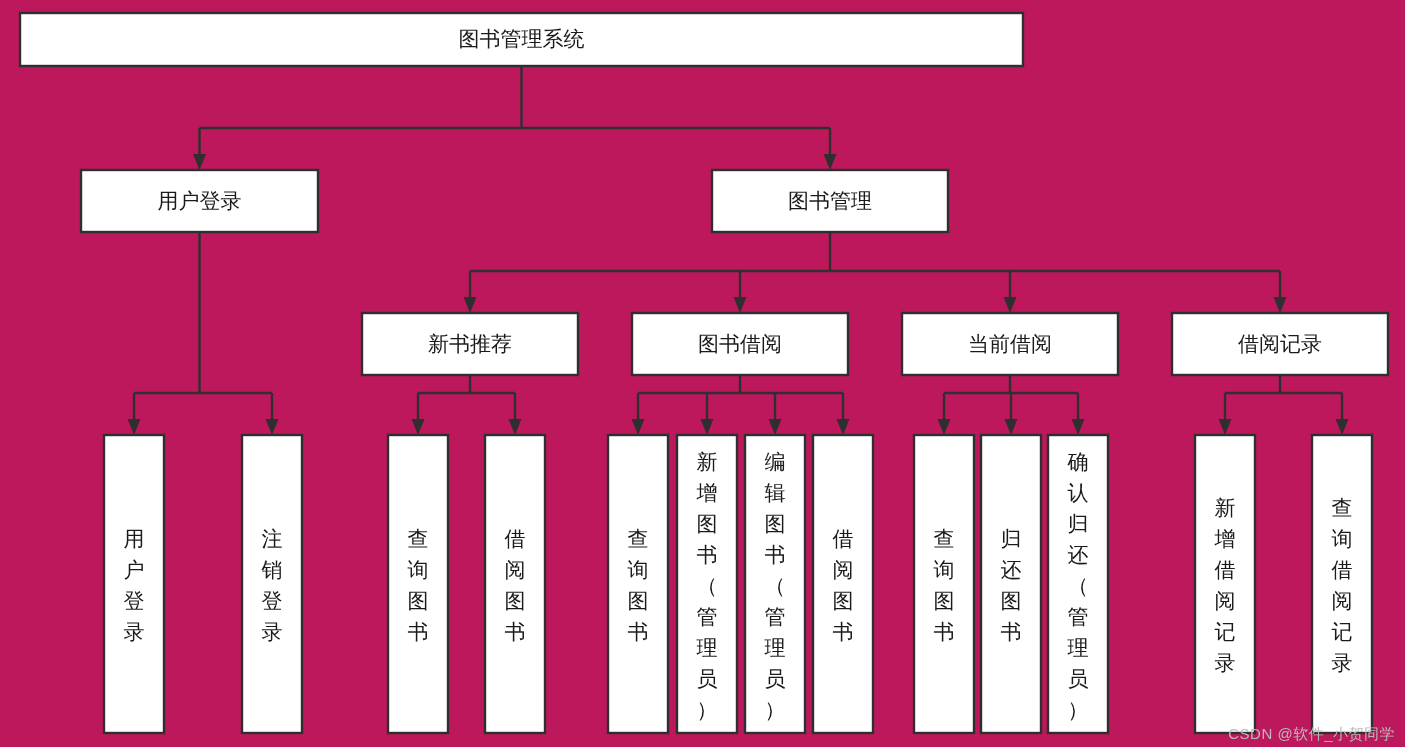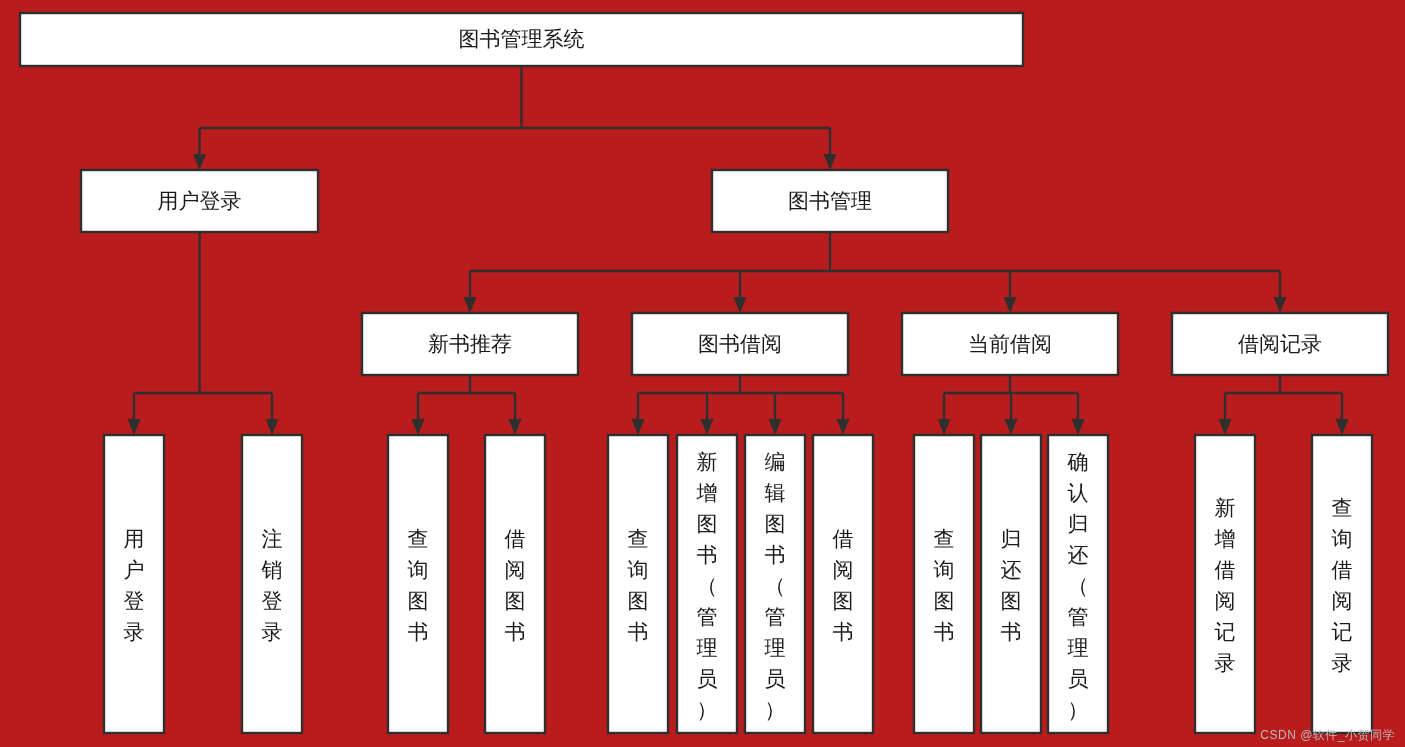--- a/index.html
+++ b/index.html
@@ -12,21 +12,21 @@
     width: 1405px;
     height: 747px;
     font-family: "Liberation Sans", "DejaVu Sans", sans-serif;
     overflow: hidden;
     position: relative;
   }
   #diagram-root {
     position: relative;
     width: 1405px;
     height: 747px;
-    background: #b91c1c;
+    background: #be185d;
   }
   svg.diagram-canvas {
     position: absolute;
     left: 0;
     top: 0;
     width: 1405px;
     height: 747px;
     display: block;
   }
   .node-box {
@@ -55,21 +55,21 @@
     fill: #1a1a1a;
     font-family: "Liberation Sans", "DejaVu Sans", sans-serif;
     font-size: 21px;
     text-anchor: middle;
   }
   .watermark {
     position: absolute;
     right: 10px;
     bottom: 3px;
     color: #b9b9b9;
-    font-size: 12px;
+    font-size: 15px;
     font-family: "Liberation Sans", "DejaVu Sans", sans-serif;
     letter-spacing: 0.5px;
     white-space: nowrap;
     user-select: none;
   }
 </style>
 </head>
 <body>
 
 <div id="diagram-root">

